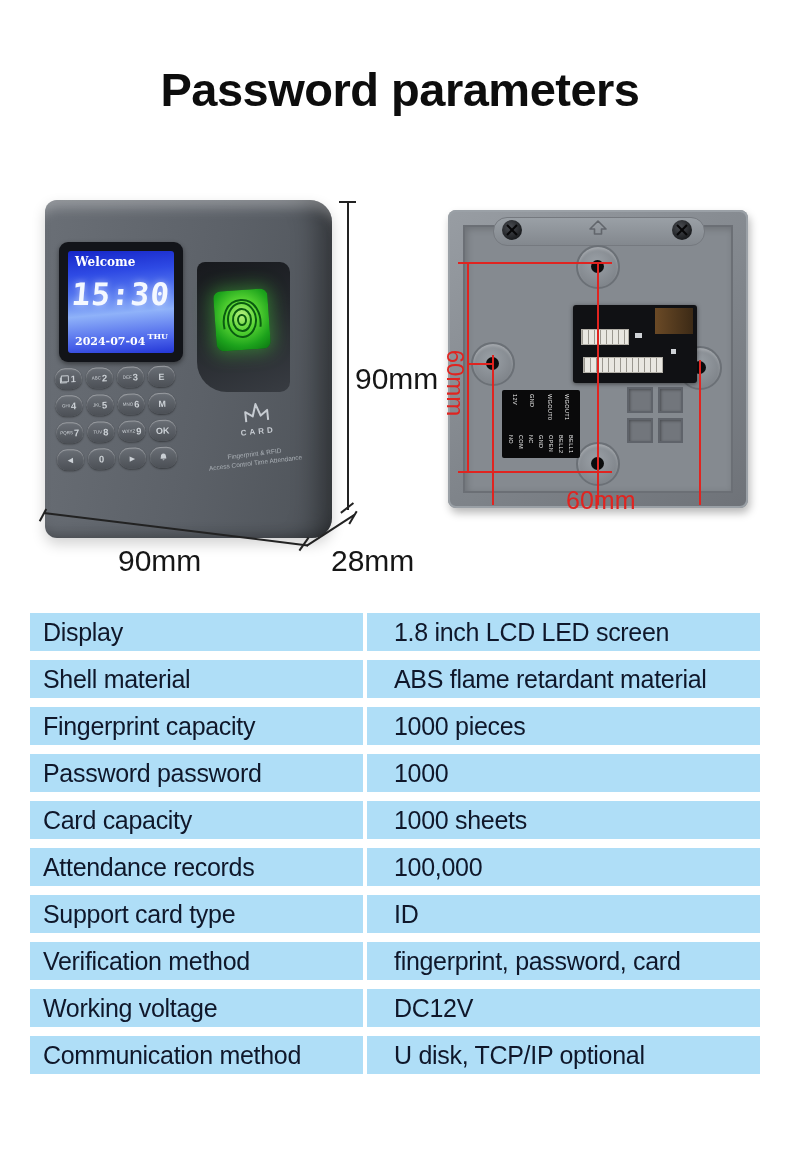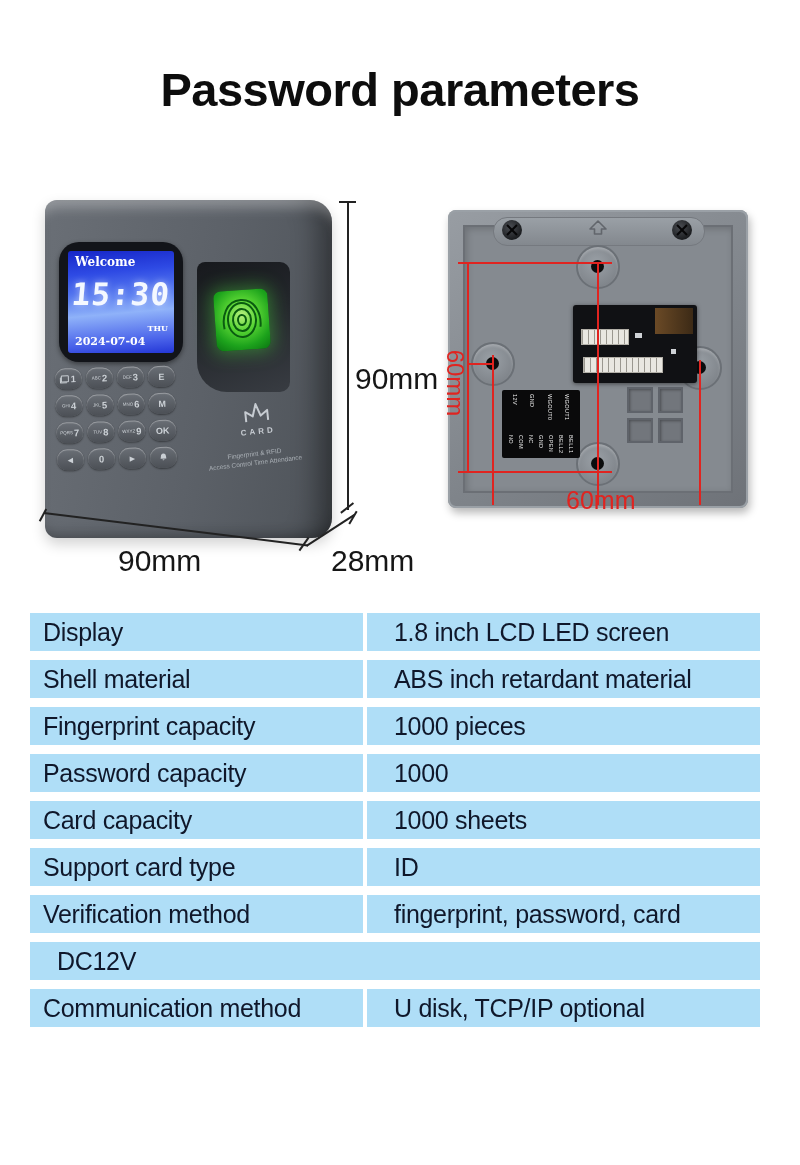--- a/index.html
+++ b/index.html
@@ -16,31 +16,31 @@
 
   
   #front{position:absolute;left:45px;top:200px;width:287px;height:338px}
   .fd-body{position:absolute;inset:0;border-radius:12px 22px 20px 12px;
     background:linear-gradient(100deg,#6a6f76 0%,#5c6168 55%,#4e5359 100%);
     box-shadow:inset 0 16px 12px -8px rgba(255,255,255,.30),
                inset -30px 0 26px -16px rgba(0,0,0,.38),
                inset 0 -10px 14px -8px rgba(0,0,0,.30),
                0 6px 14px rgba(0,0,0,.18)}
   .lcd-bezel{position:absolute;left:14px;top:42px;width:124px;height:120px;
-    background:#121419;border-radius:20px;box-shadow:0 2px 5px rgba(0,0,0,.45)}
+    background:#121419;border-radius:9px;box-shadow:0 2px 5px rgba(0,0,0,.45)}
   .lcd{position:absolute;inset:9px;border-radius:3px;overflow:hidden;
     background:linear-gradient(175deg,#1626c8 0%,#2e4ae4 22%,#5f83f2 46%,#8fb2f9 60%,#4a63ea 86%,#2336d6 100%)}
   .lcd-welcome{position:absolute;left:7px;top:4px;font-family:"DejaVu Serif",serif;
     font-weight:bold;font-size:12px;color:#fff}
   .lcd-time{position:absolute;left:0;right:0;top:25px;text-align:center;
     font-family:"DejaVu Sans Mono",monospace;font-weight:bold;font-size:31px;color:#f4f8ff;
     transform:skewX(-5deg);letter-spacing:1px;text-shadow:0 0 7px rgba(255,255,255,.5)}
   .lcd-date{position:absolute;left:7px;bottom:5px;font-family:"DejaVu Serif",serif;
     font-weight:bold;font-size:11px;color:#fff}
-  .lcd-day{position:absolute;right:6px;bottom:20px;font-family:"DejaVu Serif",serif;
+  .lcd-day{position:absolute;right:6px;bottom:12px;font-family:"DejaVu Serif",serif;
     font-weight:bold;font-size:8px;color:#fff}
 
   .fp-recess{position:absolute;left:152px;top:62px;width:93px;height:130px;
     border-radius:8px 10px 10px 30px;
     background:linear-gradient(160deg,#17191d 0%,#24272c 45%,#383c42 100%)}
   .fp-sensor{position:absolute;left:18px;top:28px;width:54px;height:60px;border-radius:7px;
     transform:rotate(-4deg);
     background:radial-gradient(circle at 50% 42%,#b8f07e 0%,#57d433 35%,#1da31c 70%,#0b7412 100%);
     box-shadow:0 0 18px 3px rgba(70,210,60,.45)}
   .fp-sensor svg{position:absolute;left:4px;top:4px}
@@ -304,42 +304,47 @@
   <div class="red-dim-h">60mm</div>
 </div>
 
 <div id="spec">
     <div class="srow">
       <div class="scell scell-l">Display</div>
       <div class="scell scell-r">1.8 inch LCD LED screen</div>
     </div>
     <div class="srow">
       <div class="scell scell-l">Shell material</div>
-      <div class="scell scell-r">ABS inch retardant material</div>
+      <div class="scell scell-r">ABS flame retardant material</div>
     </div>
     <div class="srow">
       <div class="scell scell-l">Fingerprint capacity</div>
       <div class="scell scell-r">1000 pieces</div>
     </div>
     <div class="srow">
-      <div class="scell scell-l">Password capacity</div>
+      <div class="scell scell-l">Password password</div>
       <div class="scell scell-r">1000</div>
     </div>
     <div class="srow">
       <div class="scell scell-l">Card capacity</div>
       <div class="scell scell-r">1000 sheets</div>
     </div>
     <div class="srow">
+      <div class="scell scell-l">Attendance records</div>
+      <div class="scell scell-r">100,000</div>
+    </div>
+    <div class="srow">
       <div class="scell scell-l">Support card type</div>
       <div class="scell scell-r">ID</div>
     </div>
     <div class="srow">
       <div class="scell scell-l">Verification method</div>
       <div class="scell scell-r">fingerprint, password, card</div>
     </div>
     <div class="srow">
+      <div class="scell scell-l">Working voltage</div>
       <div class="scell scell-r">DC12V</div>
     </div>
     <div class="srow">
       <div class="scell scell-l">Communication method</div>
       <div class="scell scell-r">U disk, TCP/IP optional</div>
     </div>
   </div>
 
 </body></html>

